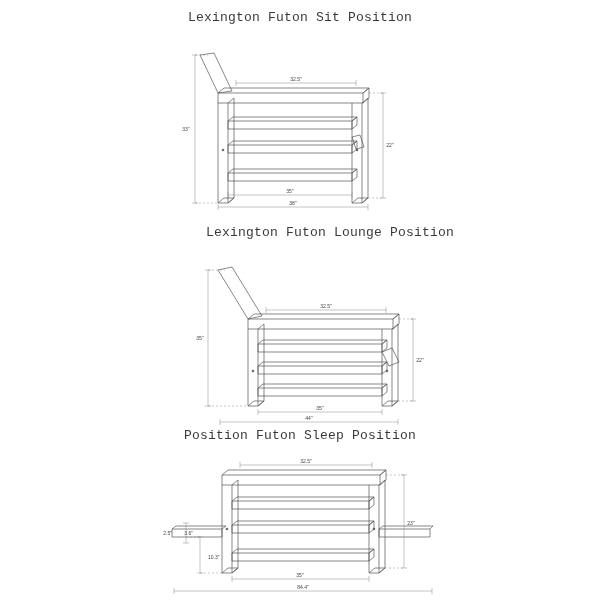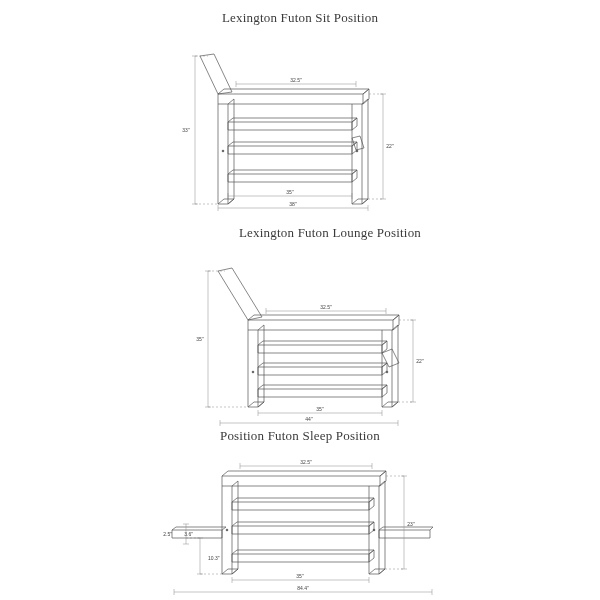--- a/index.html
+++ b/index.html
@@ -22,21 +22,21 @@
   }
   .diagram-block {
     position: absolute;
     left: 0;
     width: 600px;
   }
   .diagram-title {
     text-align: center;
     font-size: 13px;
     color: #3a3a3a;
-    font-family: Liberation Serif, serif;
+    font-family: Liberation Mono, monospace;
     letter-spacing: 0.2px;
   }
   .canvas {
     position: relative;
     width: 600px;
   }
   .canvas svg {
     display: block;
   }
   .dim-label {

